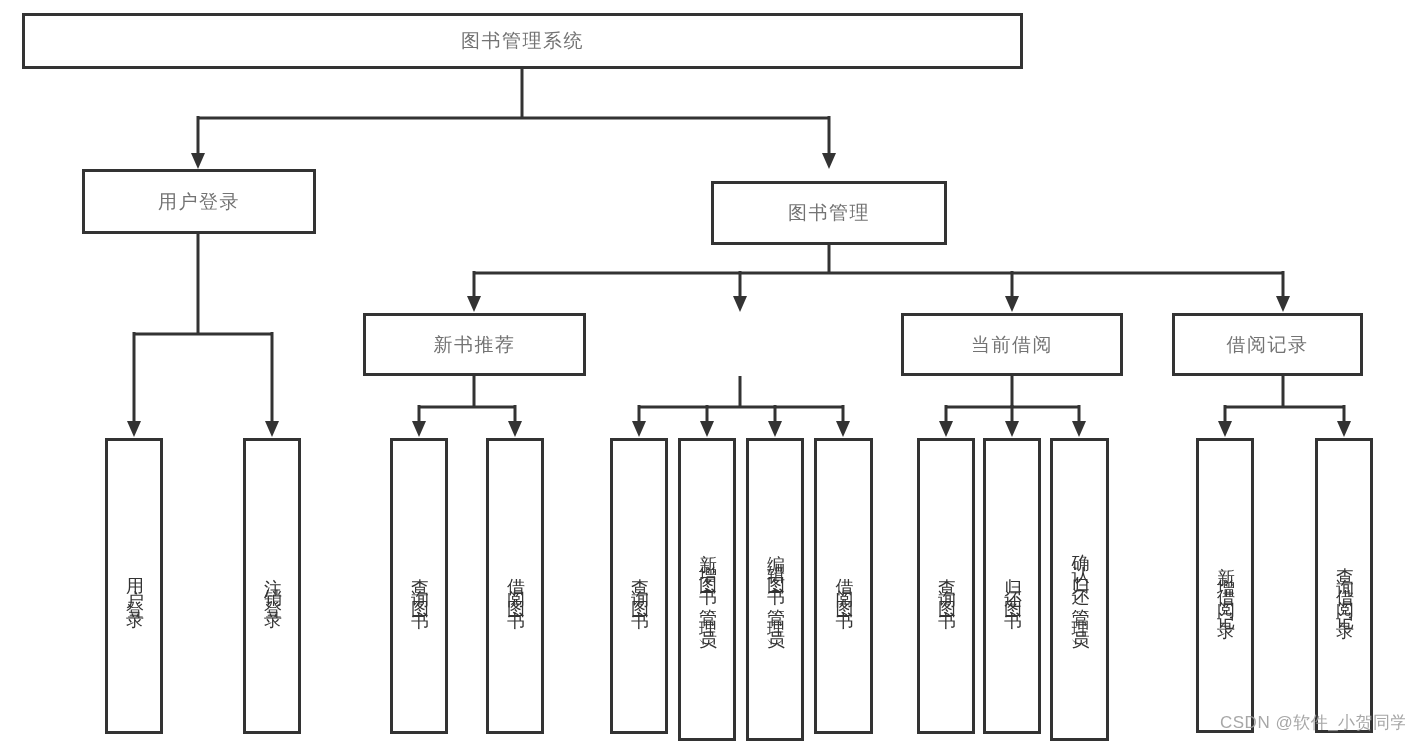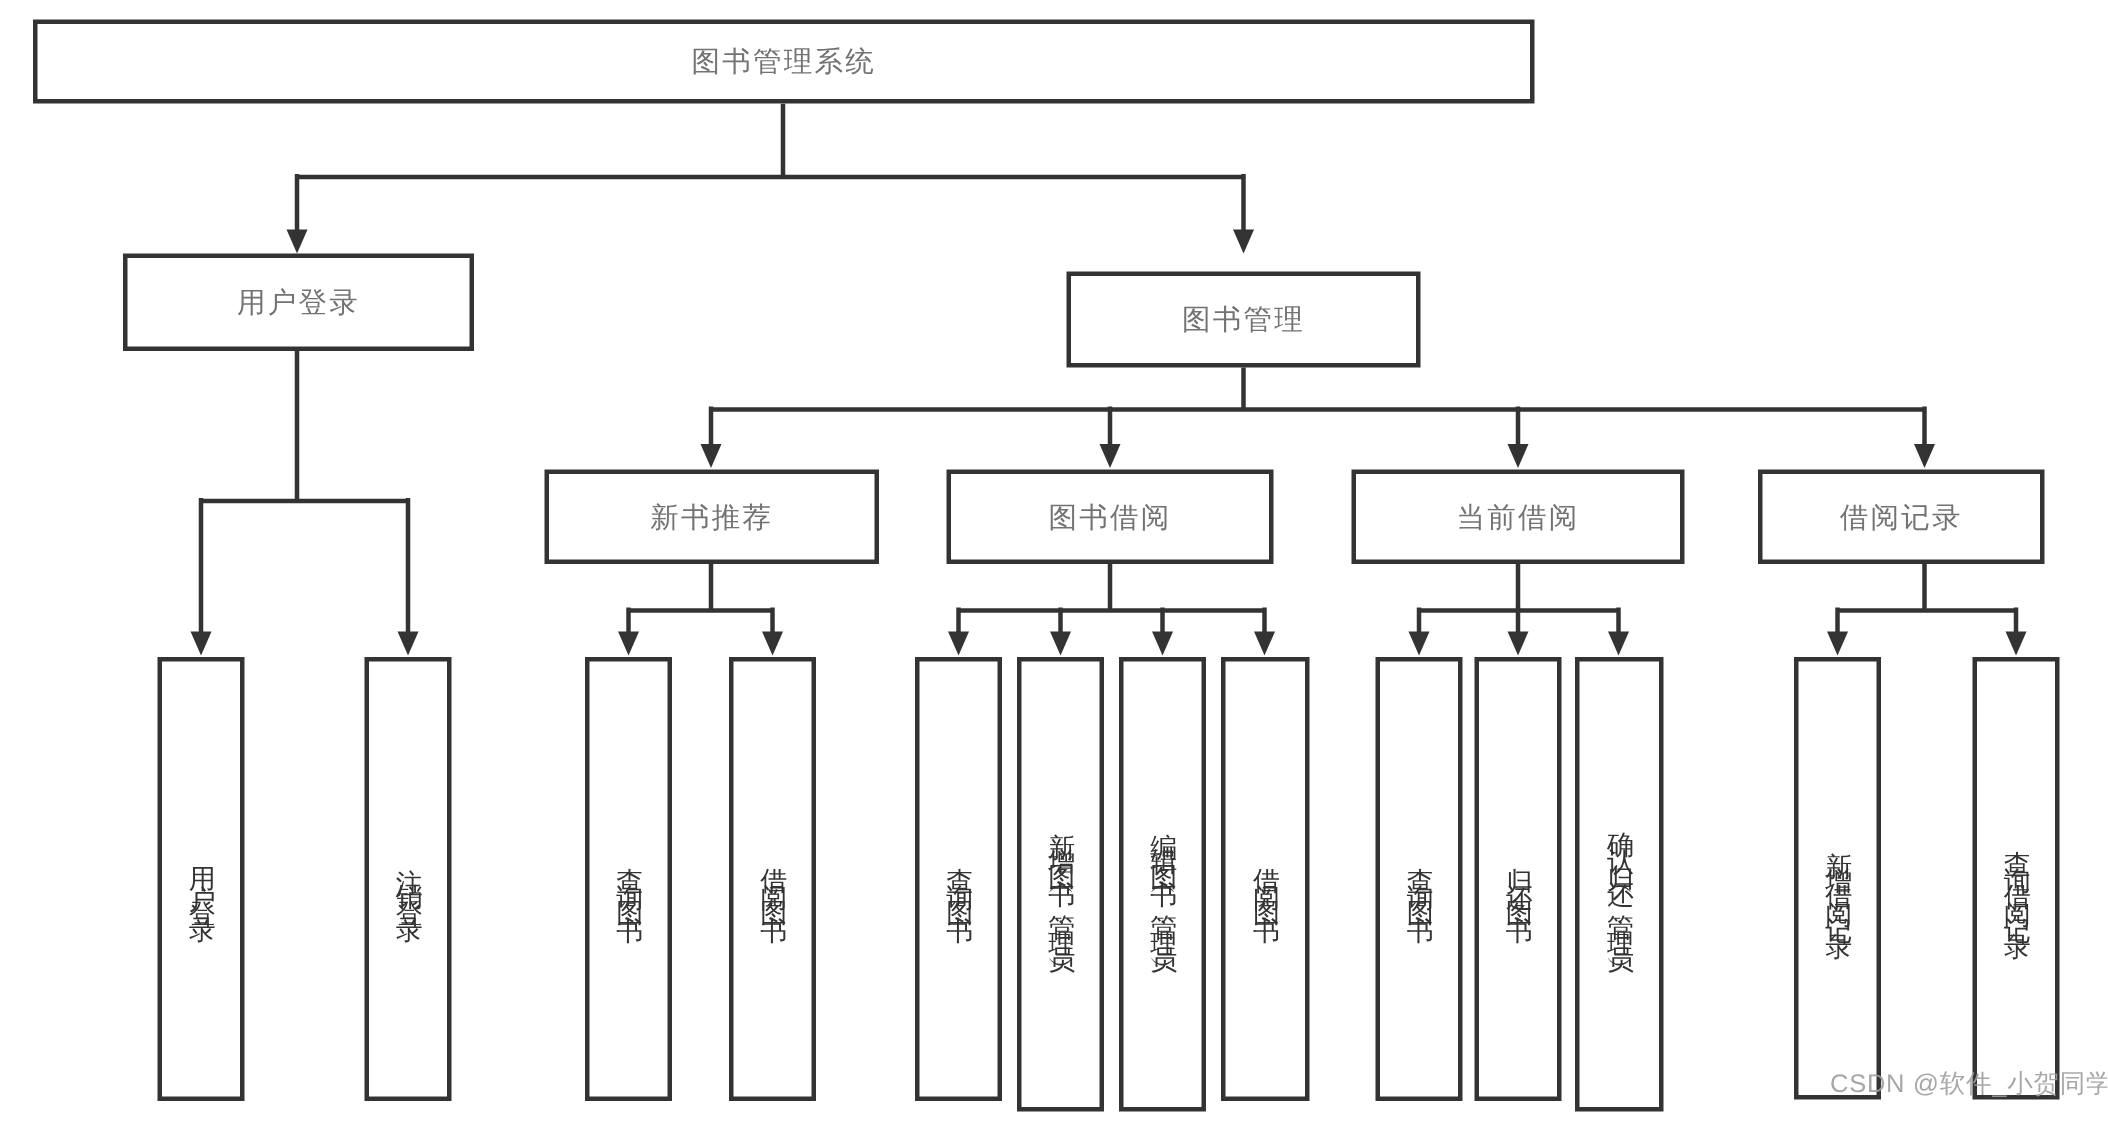--- a/index.html
+++ b/index.html
@@ -146,23 +146,20 @@
   <div class="box" style="left:82px; top:169px; width:234px; height:65px;">
     <span class="h-label">用户登录</span>
   </div>
   <div class="box" style="left:711px; top:169px; width:236px; height:64px;margin-top:12px;">
     <span class="h-label">图书管理</span>
   </div>
 
   <div class="box" style="left:363px; top:313px; width:223px; height:63px;">
     <span class="h-label">新书推荐</span>
   </div>
-  <div class="box" style="left:631px; top:313px; width:218px; height:63px;">
-    <span class="h-label">图书借阅</span>
-  </div>
   <div class="box" style="left:901px; top:313px; width:222px; height:63px;">
     <span class="h-label">当前借阅</span>
   </div>
   <div class="box" style="left:1172px; top:313px; width:191px; height:63px;">
     <span class="h-label">借阅记录</span>
   </div>
 
   <div class="box" style="left:105px; top:438px; width:58px; height:296px;">
     <span class="v-label">用户登录</span>
   </div>

